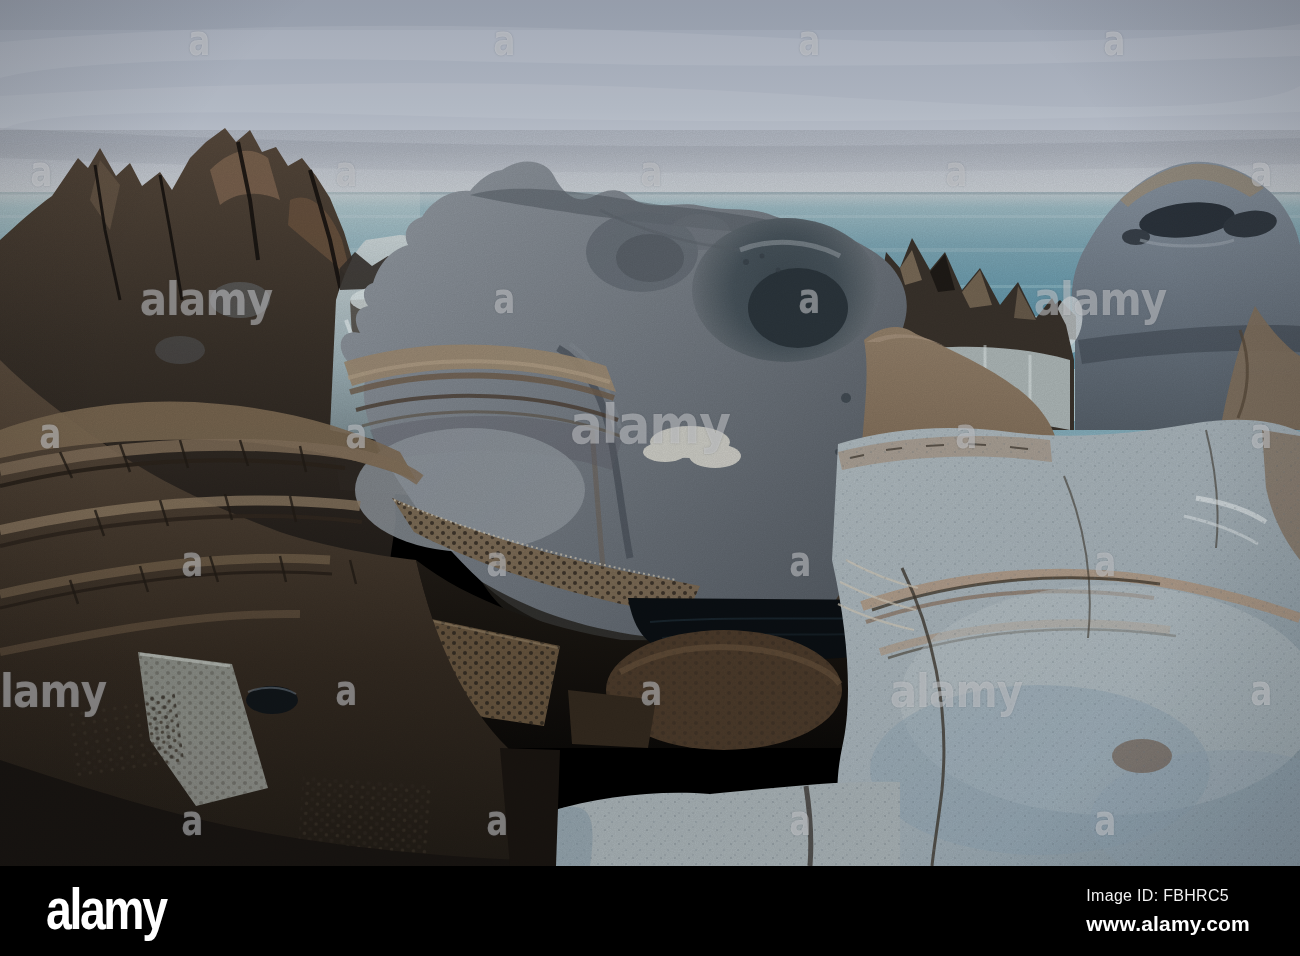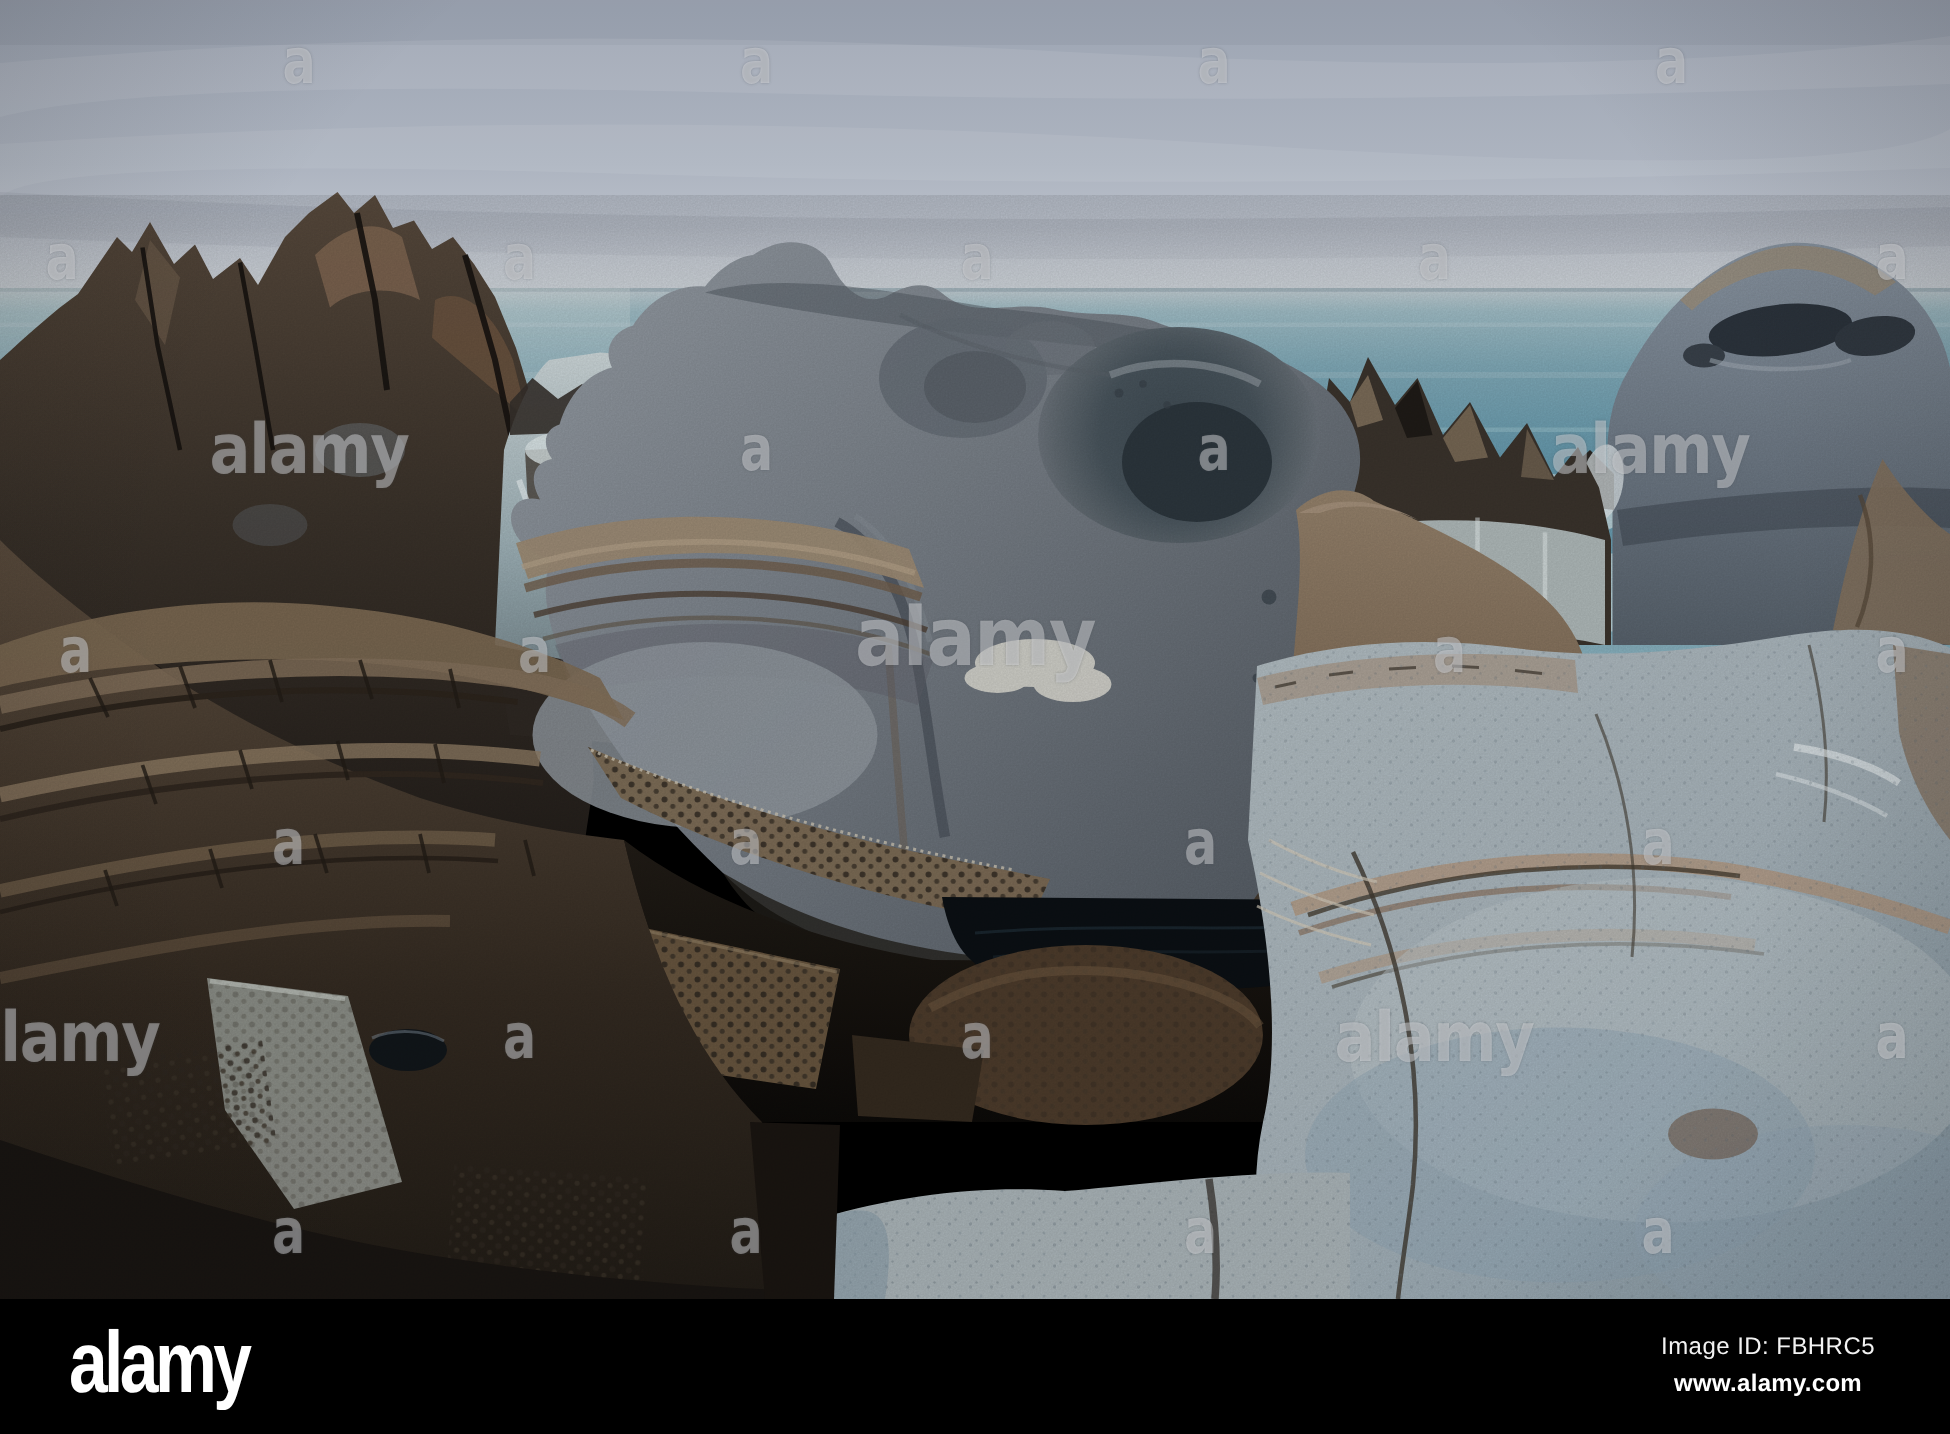--- a/index.html
+++ b/index.html
@@ -24,24 +24,24 @@
   .bar{
     position:absolute;left:0;top:866px;width:1300px;height:90px;background:#000;
   }
   .bar .logo{
     position:absolute;left:46px;top:50%;transform:translateY(-54%) scaleX(.8);
     transform-origin:left center;color:#fff;font-weight:700;font-size:58px;
     letter-spacing:-3px;line-height:1;font-family:"Liberation Sans",sans-serif;
   }
   .bar .right{
     position:absolute;right:50px;top:50%;transform:translateY(-50%);
-    text-align:center;color:#fff;
+    text-align:left;color:#fff;
   }
   .bar .imgid{font-size:16px;font-weight:400;opacity:.95;letter-spacing:.3px;}
-  .bar .site{font-size:16px;font-weight:700;margin-top:7px;letter-spacing:.2px;}
+  .bar .site{font-size:21px;font-weight:700;margin-top:7px;letter-spacing:.2px;}
 </style>
 </head>
 <body>
 
 <div class="stage">
 
   <div class="photo">
   <svg width="1300" height="866" viewBox="0 0 1300 866" xmlns="http://www.w3.org/2000/svg">
     <defs>
       <linearGradient id="g-sky" x1="0" y1="0" x2="0" y2="200" gradientUnits="userSpaceOnUse">

